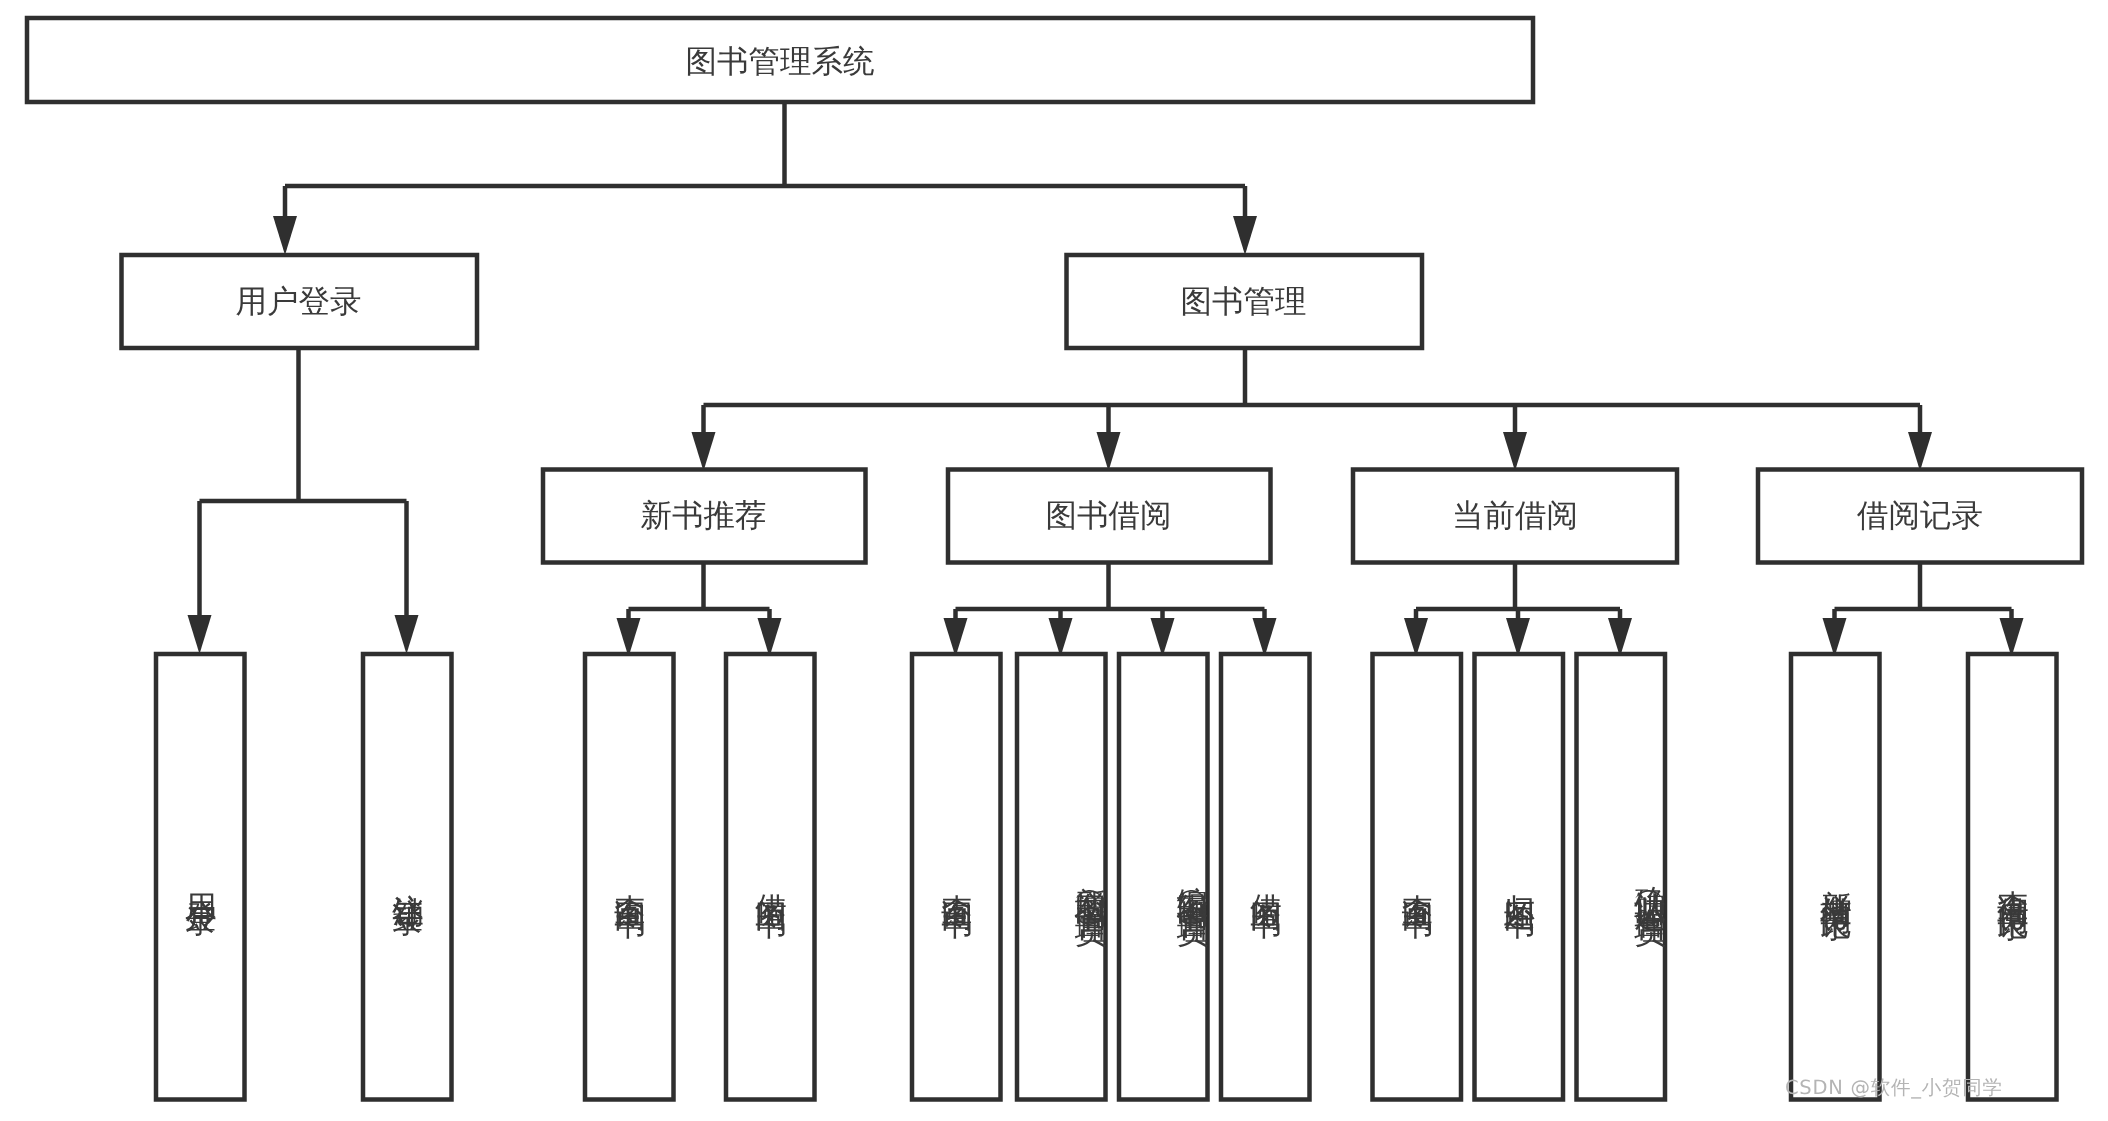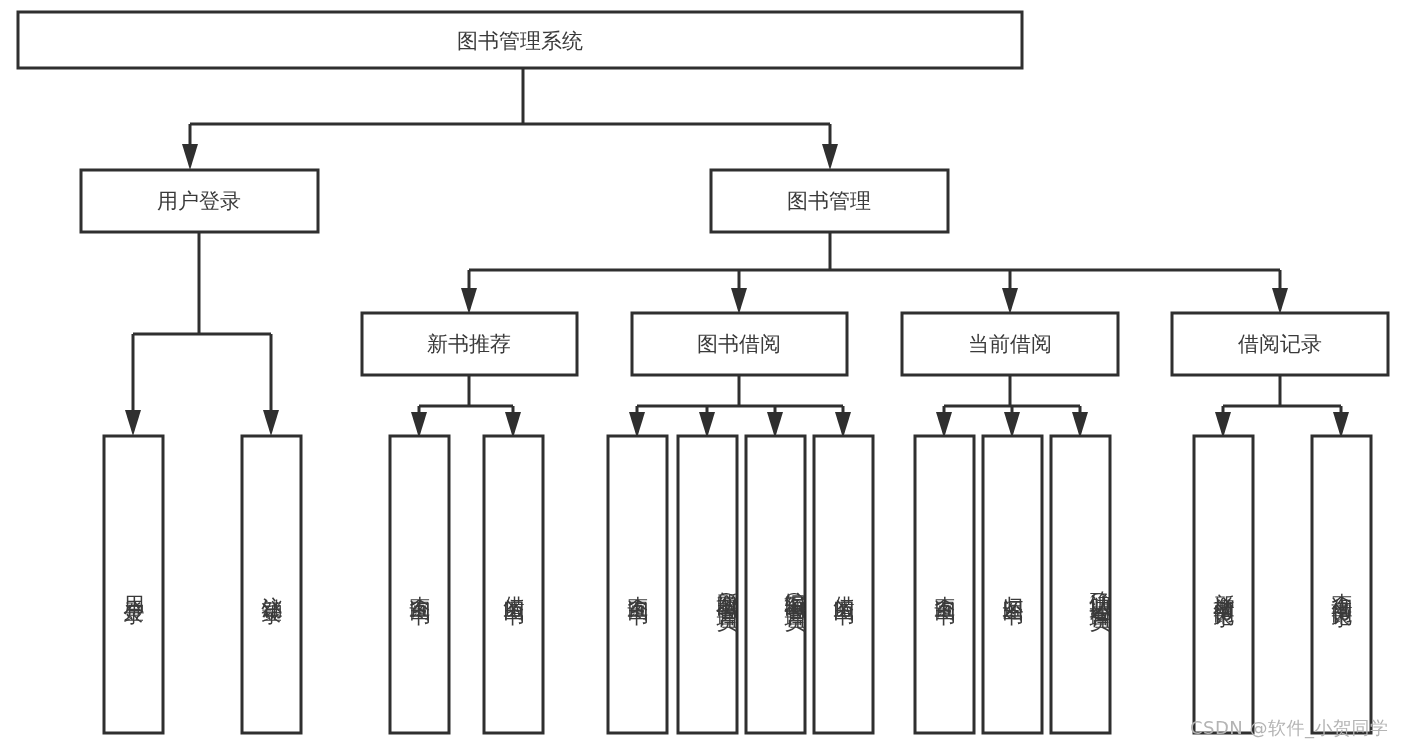--- a/index.html
+++ b/index.html
@@ -62,21 +62,21 @@
     justify-content: center;
     white-space: nowrap;
     pointer-events: none;
   }
   .vtext.center {
     align-items: center;
   }
   .watermark {
     position: absolute;
     font-family: "DejaVu Sans", "Liberation Sans", sans-serif;
-    font-size: 18px;
+    font-size: 13px;
     color: #b4b4b4;
     white-space: nowrap;
     letter-spacing: 0.5px;
   }
 </style>
 </head>
 <body>
 
 <div id="diagram-root">
 

